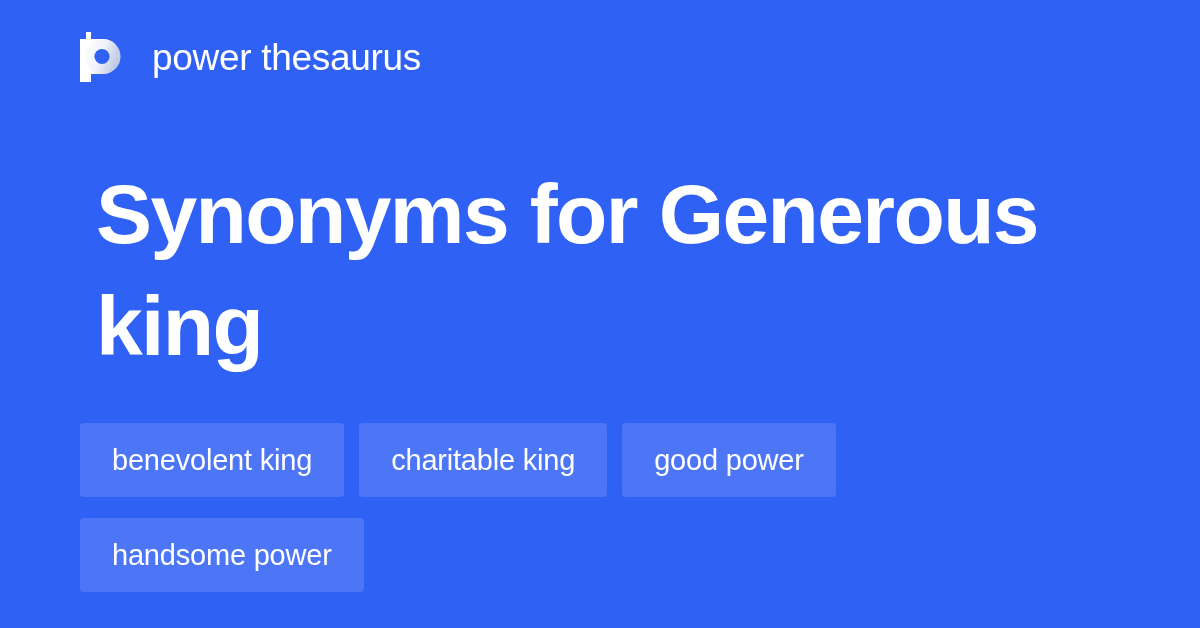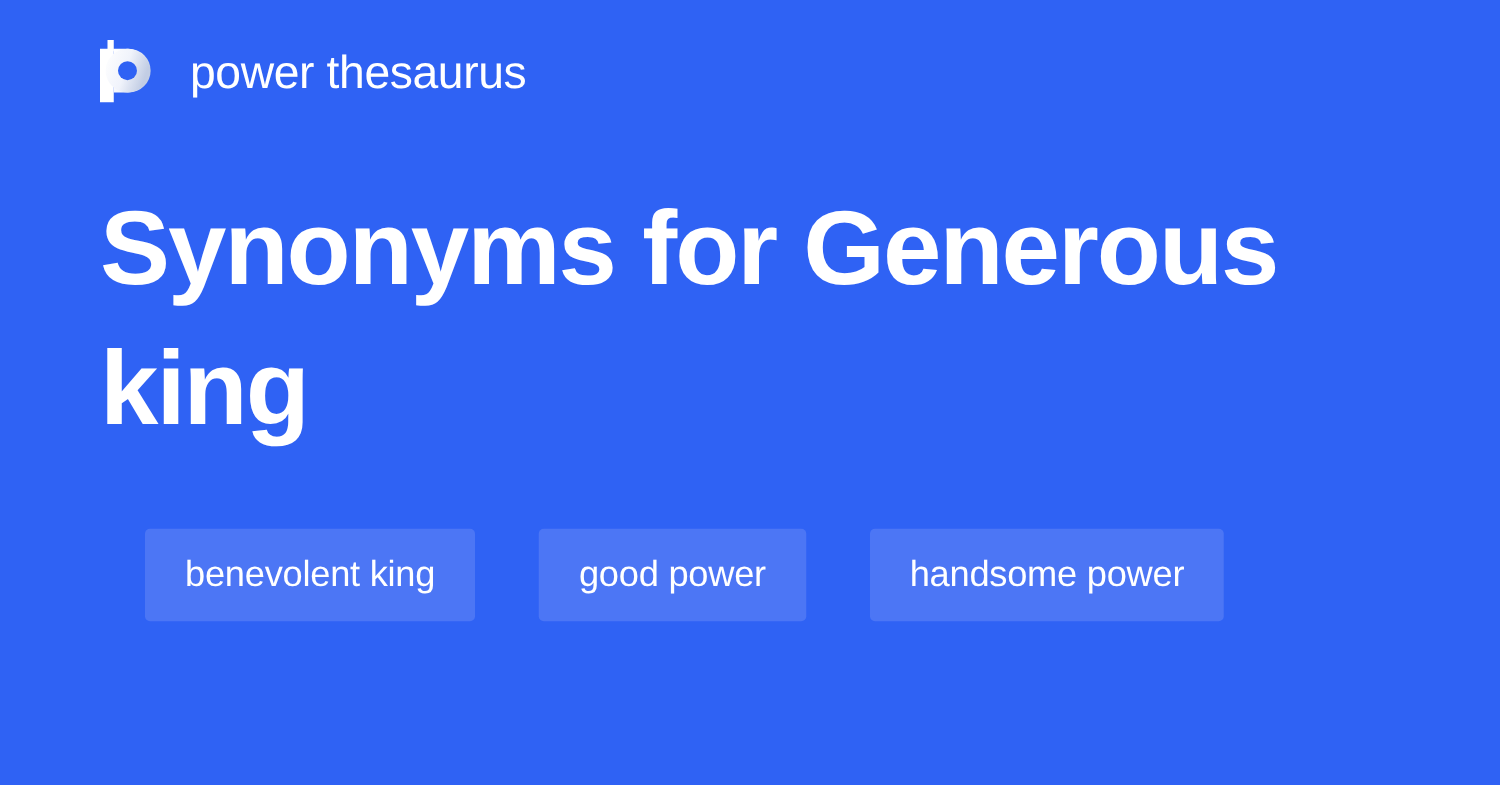--- a/index.html
+++ b/index.html
@@ -49,21 +49,21 @@
     letter-spacing: -0.3px;
     white-space: nowrap;
   }
 
   
   .headline {
     position: absolute;
     left: 80px;
     top: 142px;
     width: 1000px;
-    margin: 0;
+    margin: 16px;
     font-size: 84px;
     line-height: 112px;
     font-weight: 700;
     color: #ffffff;
     letter-spacing: -1.6px;
   }
 
   
   .chips {
     position: absolute;
@@ -83,21 +83,20 @@
     justify-content: center;
     padding: 0 32px;
     background: #4c76f5;
     border-radius: 4px;
     color: #ffffff;
     font-size: 29px;
     line-height: 1;
     font-weight: 400;
     letter-spacing: -0.2px;
     white-space: nowrap;
-    margin-left: 36px;
   }
 </style>
 </head>
 <body>
 
 <div class="page">
 
   <div class="brand">
     <span class="brand-mark-wrap">
       <svg class="brand-mark" viewBox="0 0 48 50" xmlns="http://www.w3.org/2000/svg" aria-hidden="true">
@@ -115,17 +114,18 @@
         <circle cx="22" cy="24.5" r="7.6" fill="#2f62f4"></circle>
       </svg>
     </span>
     <span class="brand-name">power thesaurus</span>
   </div>
 
   <h1 class="headline">Synonyms for Generous king</h1>
 
   <div class="chips">
     <div class="chip">benevolent king</div>
+    <div class="chip">charitable king</div>
     <div class="chip">good power</div>
     <div class="chip">handsome power</div>
   </div>
 
 </div>
 
 </body></html>

